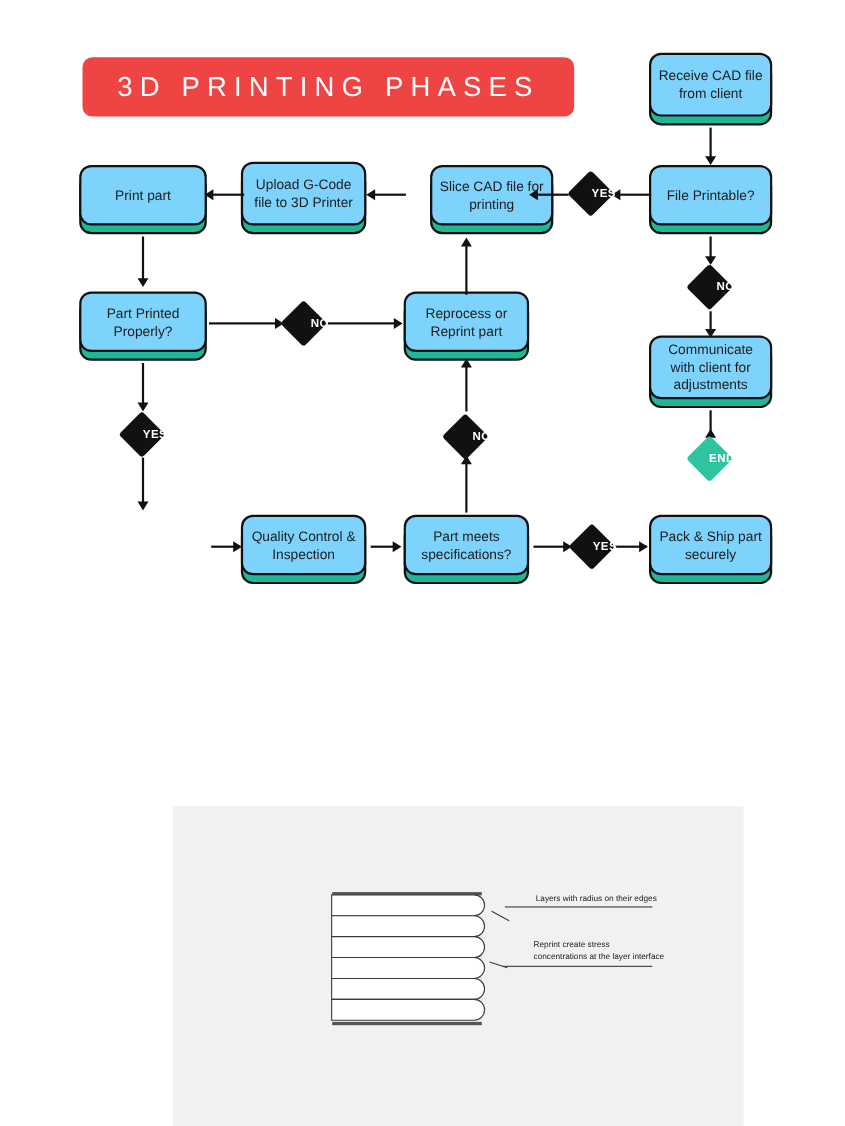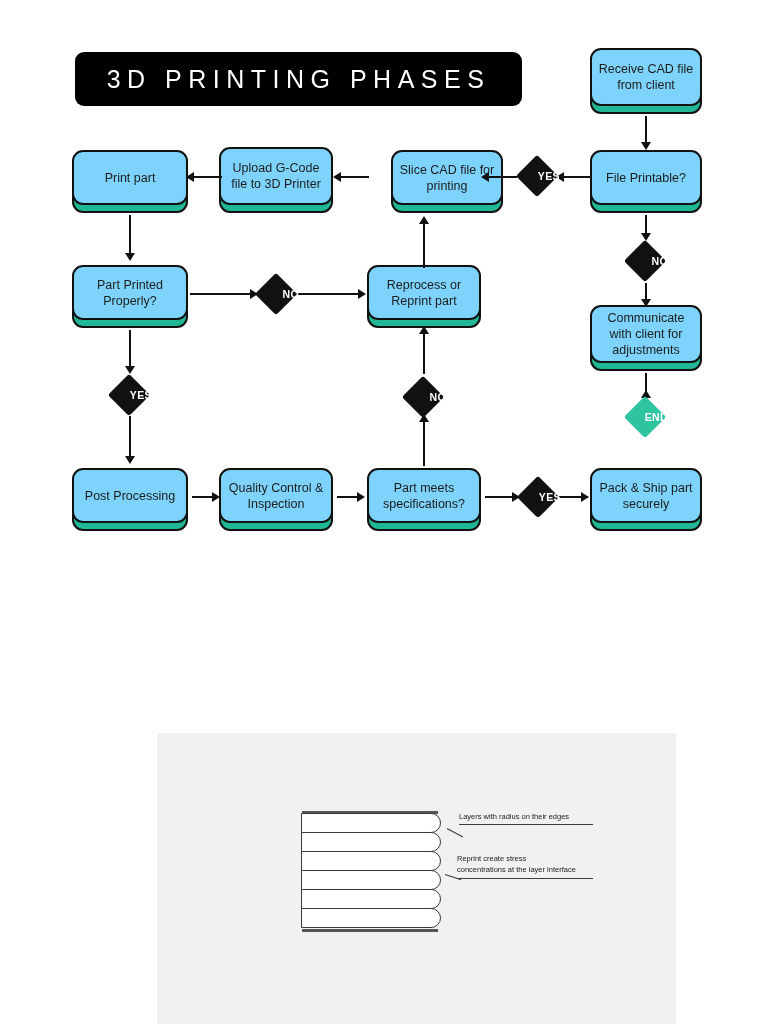--- a/index.html
+++ b/index.html
@@ -20,21 +20,21 @@
     background: #ffffff;
   }
 
   
   #title-banner {
     position: absolute;
     left: 75px;
     top: 52px;
     width: 447px;
     height: 54px;
-    background: #000000;
+    background: #ef4444;
     border-radius: 9px;
     display: flex;
     align-items: center;
     justify-content: center;
   }
   #title-banner .title-text {
     color: #ffffff;
     font-size: 25px;
     font-weight: 500;
     letter-spacing: 6.5px;
@@ -158,20 +158,21 @@
     background: #555555;
   }
 
   .anno-line { position: absolute; background: #3a3a3a; height: 1px; }
   .anno-text {
     position: absolute;
     color: #1c1c1c;
     font-size: 7.5px;
     line-height: 10px;
     white-space: nowrap;
+    margin-left: 28px;
   }
 </style>
 </head>
 <body>
 
 <div id="canvas">
 
   <div id="title-banner">
     <span class="title-text">3D PRINTING PHASES</span>
   </div>
@@ -225,26 +226,20 @@
     </div>
   </div>
 
   <div class="node" style="left:367px; top:265px; width:114px; height:55px;">
     <div class="shadow"></div>
     <div class="face">
       <span class="label">Reprocess or Reprint part</span>
     </div>
   </div>
 
-  <div class="node" style="left:72px; top:468px; width:116px; height:55px;">
-    <div class="shadow"></div>
-    <div class="face">
-      <span class="label">Post Processing</span>
-    </div>
-  </div>
 
   <div class="node" style="left:219px; top:468px; width:114px; height:55px;padding-left:24px;">
     <div class="shadow"></div>
     <div class="face">
       <span class="label">Quality Control &amp; Inspection</span>
     </div>
   </div>
 
   <div class="node" style="left:367px; top:468px; width:114px; height:55px;">
     <div class="shadow"></div>

